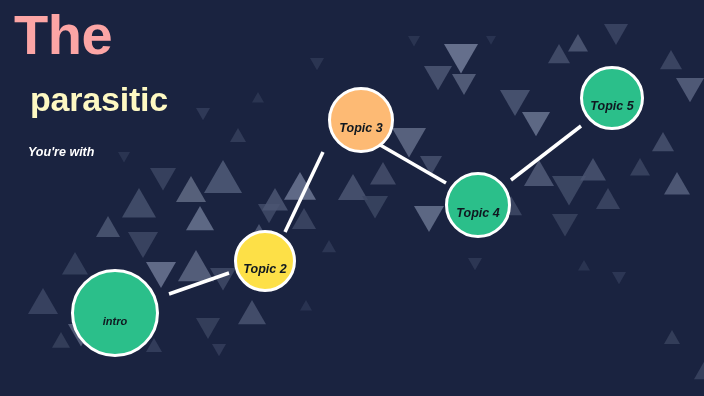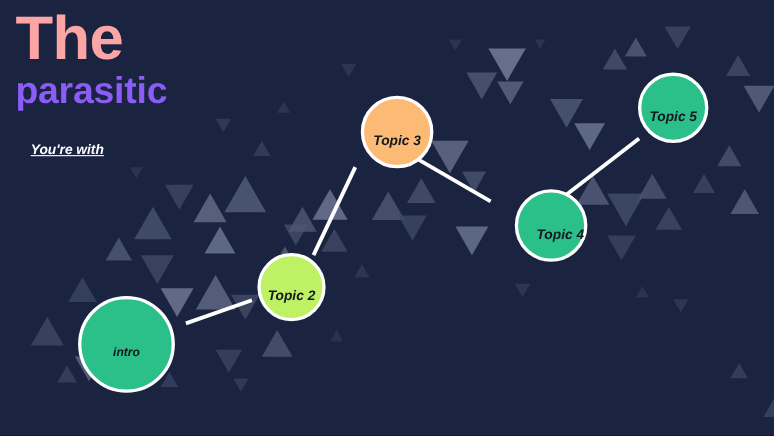--- a/index.html
+++ b/index.html
@@ -41,36 +41,36 @@
     font-weight: bold;
     color: #fca5a5;
     line-height: 1.02;
     letter-spacing: -0.5px;
     margin: 0;
     padding: 0;
   }
   .title-line-2, .title-line-3 {
     font-size: 34px;
     font-weight: bold;
-    color: #8b5cf6;
+    color: #fef9c3;
     line-height: 1.22;
     letter-spacing: -0.2px;
-    margin: 0;
+    margin: 16px;
     padding: 0;
   }
   .subtitle {
     margin-top: 22px;
     margin-left: 14px;
     font-size: 12.5px;
     font-style: italic;
     font-weight: bold;
     color: #ffffff;
     line-height: 1.45;
   }
-  .subtitle span { display: block; text-decoration: underline; }
+  .subtitle span { display: block; }
   
   .node {
     position: absolute;
     border-radius: 50%;
     background: #2bbf8a;
     border: 3px solid #ffffff;
     box-sizing: border-box;
     display: flex;
     align-items: center;
     justify-content: center;
@@ -173,27 +173,27 @@
     <div class="title-line-2">parasitic</div>
     <div class="subtitle">
       <span>You're with</span>
     </div>
   </div>
 
   <div id="nodes-root">
       <div class="node intro" style="left: 71px; top: 269px; width: 88px; height: 88px; background: rgb(43, 191, 138); border-color: rgb(255, 255, 255);">
         <div class="node-label">intro</div>
       </div>
-      <div class="node" style="left: 234px; top: 230px; width: 62px; height: 62px; background: #bef264; border-color: rgb(255, 255, 255);">
+      <div class="node" style="left: 234px; top: 230px; width: 62px; height: 62px; background: #fde047; border-color: rgb(255, 255, 255);">
         <div class="node-label">Topic 2</div>
       </div>
       <div class="node" style="left: 328px; top: 87px; width: 66px; height: 66px; background: #fdba74; border-color: rgb(255, 255, 255);">
         <div class="node-label">Topic 3</div>
       </div>
-      <div class="node" style="left: 468px; top: 172px; width: 66px; height: 66px; background: rgb(43, 191, 138); border-color: rgb(255, 255, 255); justify-content: flex-end;">
+      <div class="node" style="left: 445px; top: 172px; width: 66px; height: 66px; background: rgb(43, 191, 138); border-color: rgb(255, 255, 255);">
         <div class="node-label">Topic 4</div>
       </div>
       <div class="node" style="left: 580px; top: 66px; width: 64px; height: 64px; background: rgb(43, 191, 138); border-color: rgb(255, 255, 255);">
         <div class="node-label">Topic 5</div>
       </div>
     </div>
 
 </div>
 
 </body></html>

